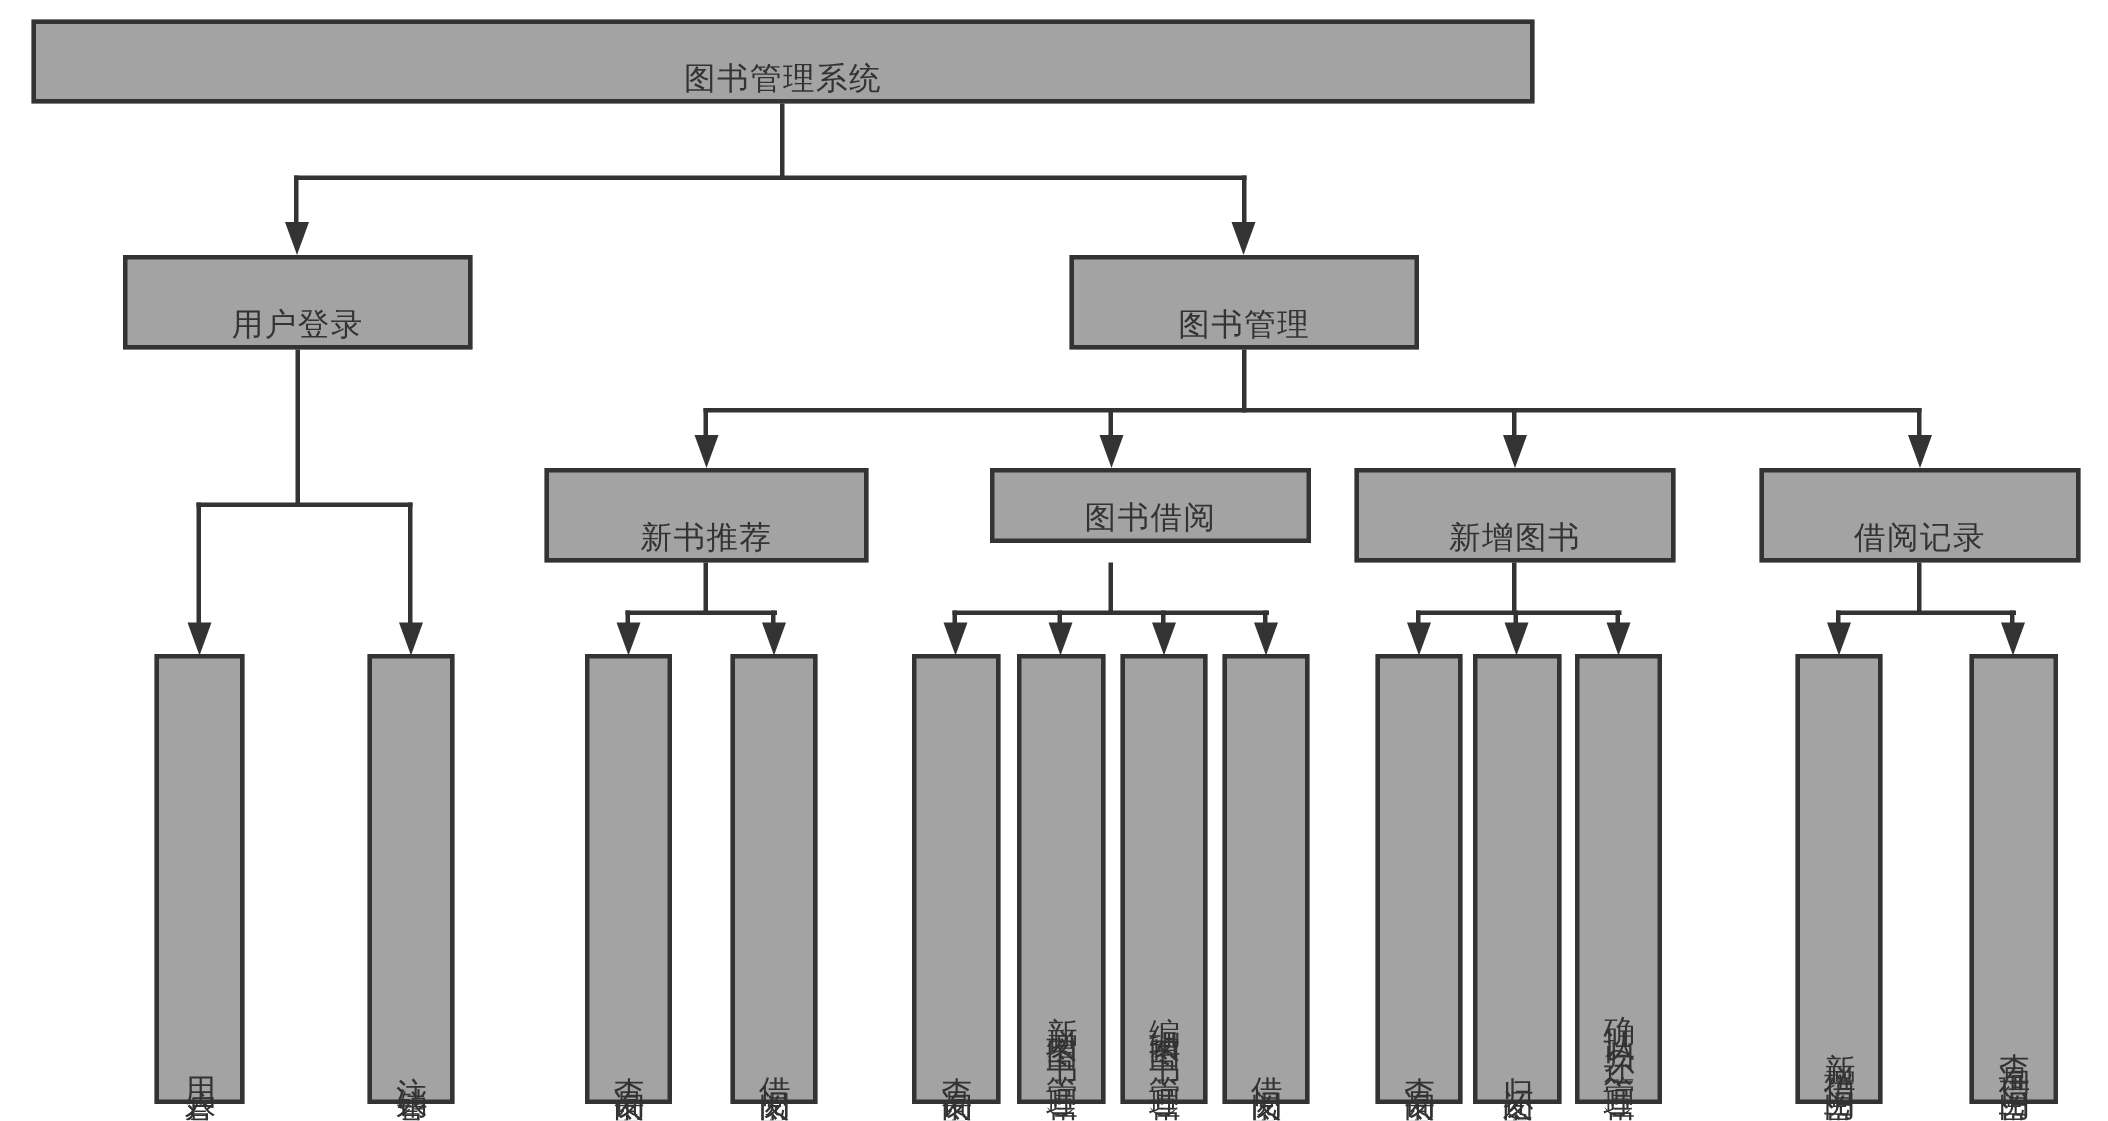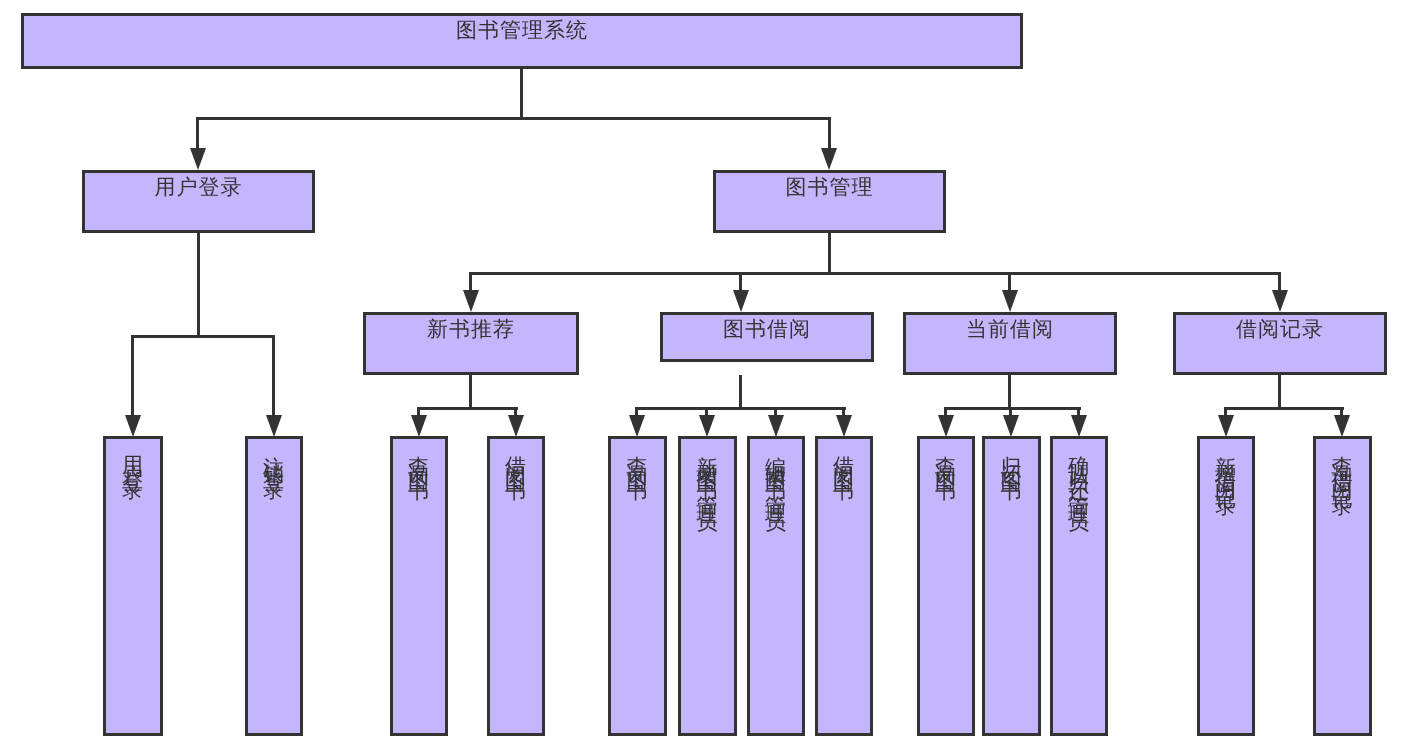--- a/index.html
+++ b/index.html
@@ -14,23 +14,23 @@
   .canvas {
     position: relative;
     width: 1405px;
     height: 747px;
     background: var(--background);
     overflow: hidden;
   }
   .node {
     position: absolute;
     border: 3px solid var(--line);
-    background: #c4b5fd;
+    background: #a3a3a3;
     display: flex;
-    align-items: flex-start;
+    align-items: flex-end;
     justify-content: center;
   }
   .hlabel {
     font-size: 21px;
     color: var(--text);
     letter-spacing: 1px;
     white-space: nowrap;
   }
   .vlabel {
     writing-mode: vertical-rl;
@@ -76,21 +76,21 @@
     <span class="hlabel">新书推荐</span>
   </div>
 
   <div class="node" style="left:713px;top:170px;width:233px;height:63px">
     <span class="hlabel">图书管理</span>
   </div>
   <div class="node" style="left:660px;top:312px;width:214px;height:50px">
     <span class="hlabel">图书借阅</span>
   </div>
   <div class="node" style="left:903px;top:312px;width:214px;height:63px">
-    <span class="hlabel">当前借阅</span>
+    <span class="hlabel">新增图书</span>
   </div>
   <div class="node" style="left:1173px;top:312px;width:214px;height:63px">
     <span class="hlabel">借阅记录</span>
   </div>
 
   <div class="node" style="left:103px;top:436px;width:60px;height:300px">
     <span class="vlabel">用户登录</span>
   </div>
   <div class="node" style="left:245px;top:436px;width:58px;height:300px">
     <span class="vlabel">注销登录</span>

